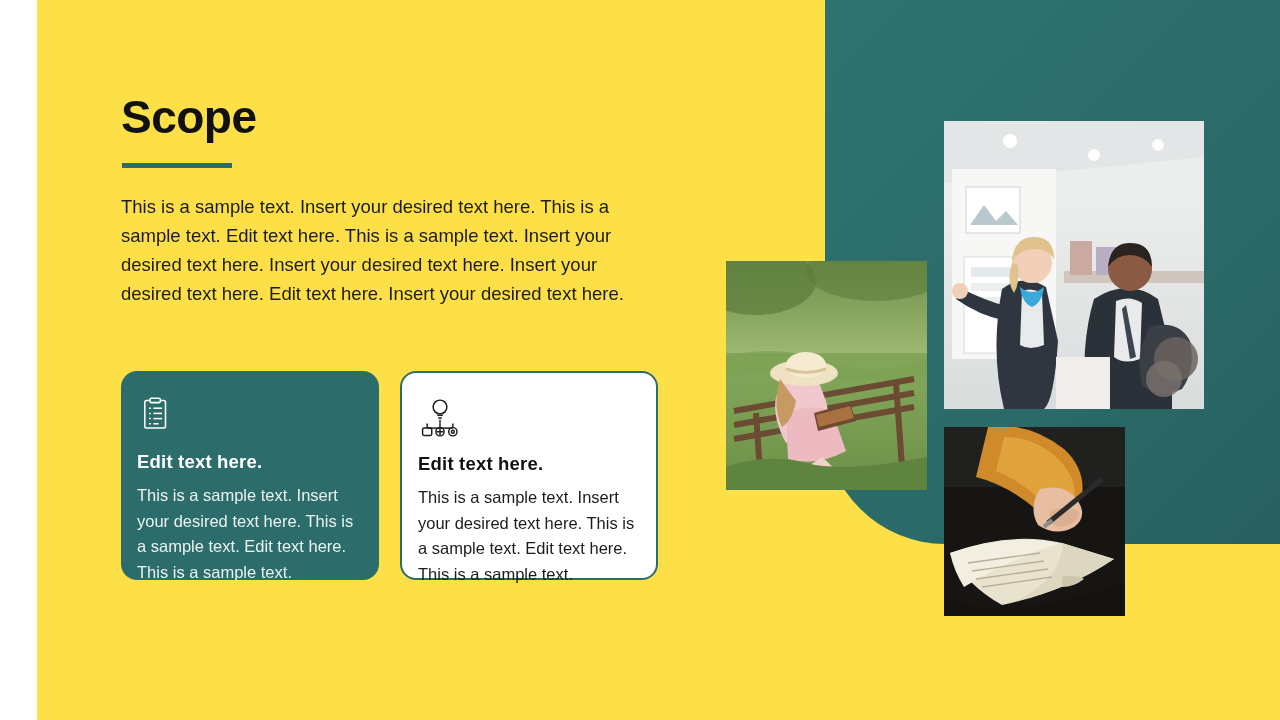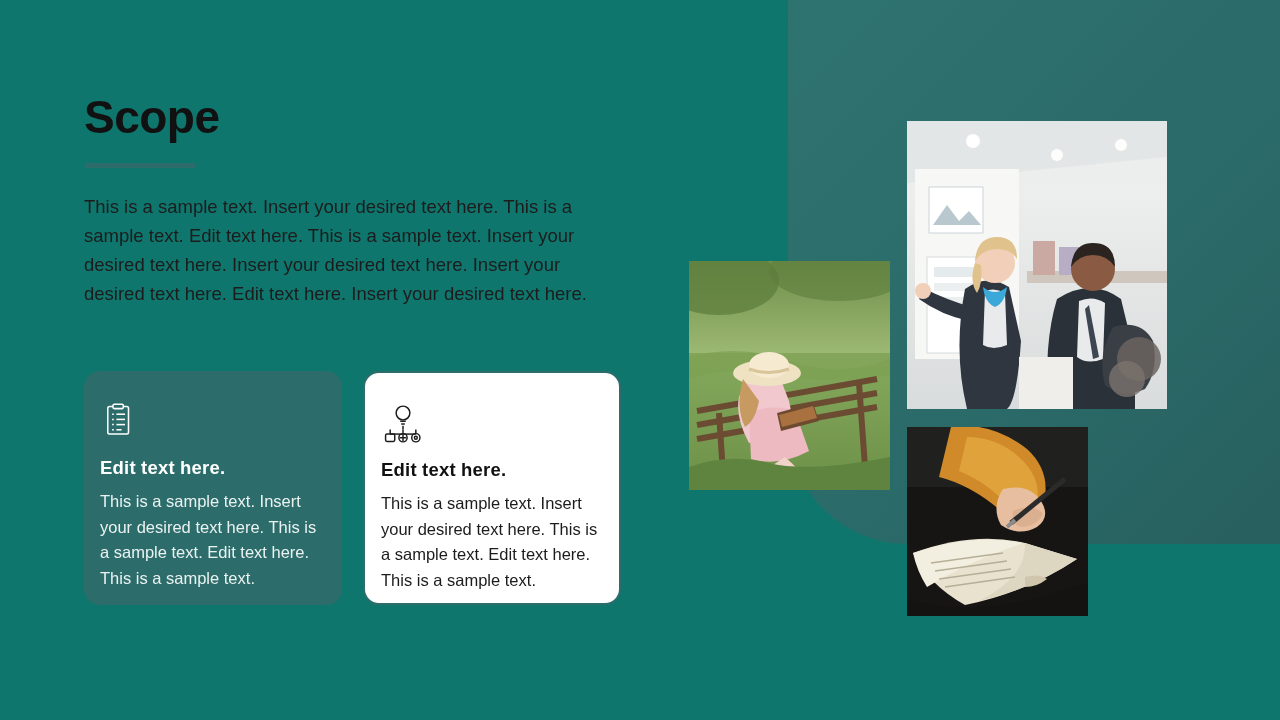--- a/index.html
+++ b/index.html
@@ -11,22 +11,23 @@
     width: 1280px;
     height: 720px;
     overflow: hidden;
     font-family: "Liberation Sans", sans-serif;
     position: relative;
   }
 
   .slide {
     position: absolute;
     inset: 0;
-    background: #0f766e;
+    background: #fde047;
     overflow: hidden;
+    margin-left: 37px;
   }
   .teal-panel-inner {
     position: absolute;
     left: 788px;
     top: 0;
     width: 492px;
     height: 544px;
     background: linear-gradient(135deg, #2f7370 0%, #2a6a68 60%, #275f5e 100%);
     border-bottom-left-radius: 120px;
   }
@@ -60,24 +61,24 @@
     font-size: 18.5px;
     line-height: 29px;
     color: #1c1c1c;
   }
 
   
   .card {
     position: absolute;
     top: 371px;
     width: 258px;
-    height: 234px;
+    height: 209px;
     border-radius: 16px;
     box-sizing: border-box;
-    padding: 30px 16px 0 16px;
+    padding: 24px 16px 0 16px;
   }
   .card-filled {
     left: 84px;
     background: #2c6d6b;
     color: #ffffff;
   }
   .card-outlined {
     left: 363px;
     background: #ffffff;
     border: 2px solid #2c6d6b;

